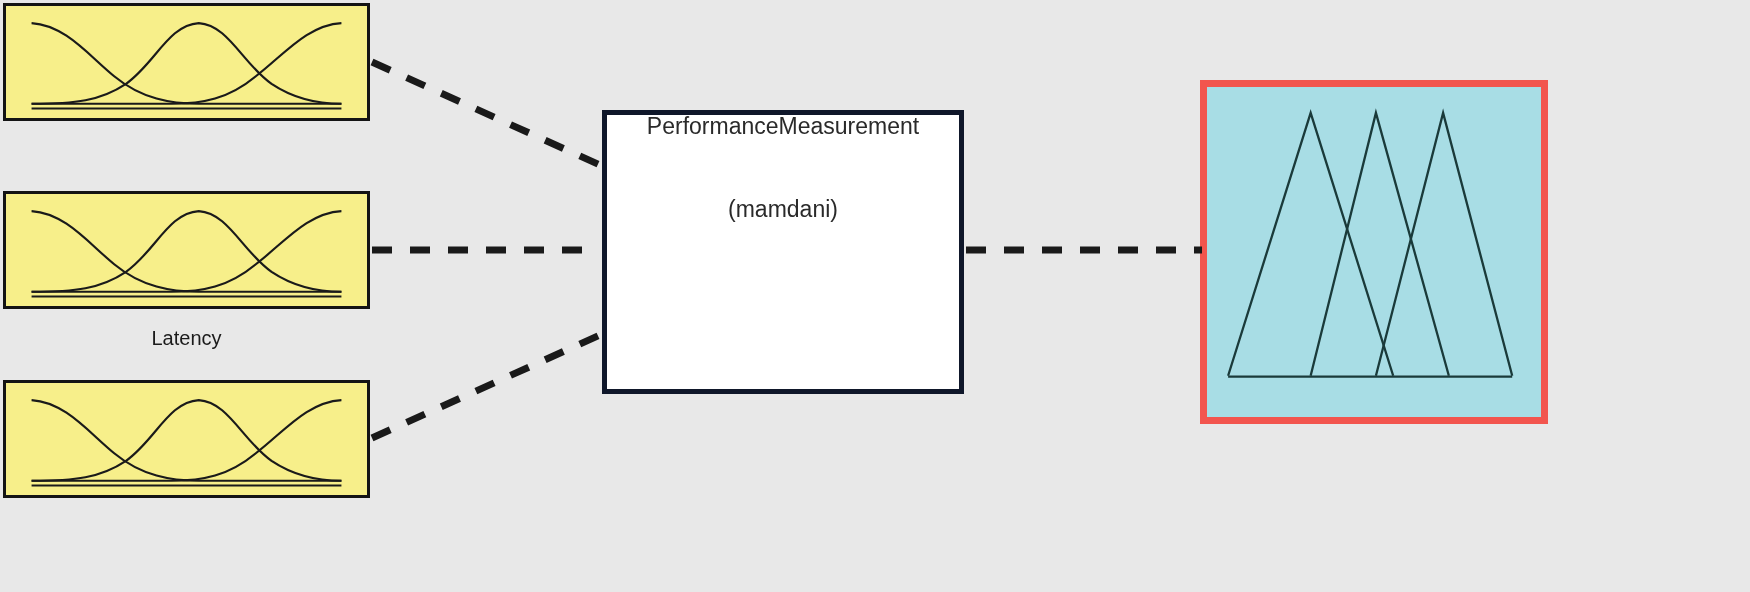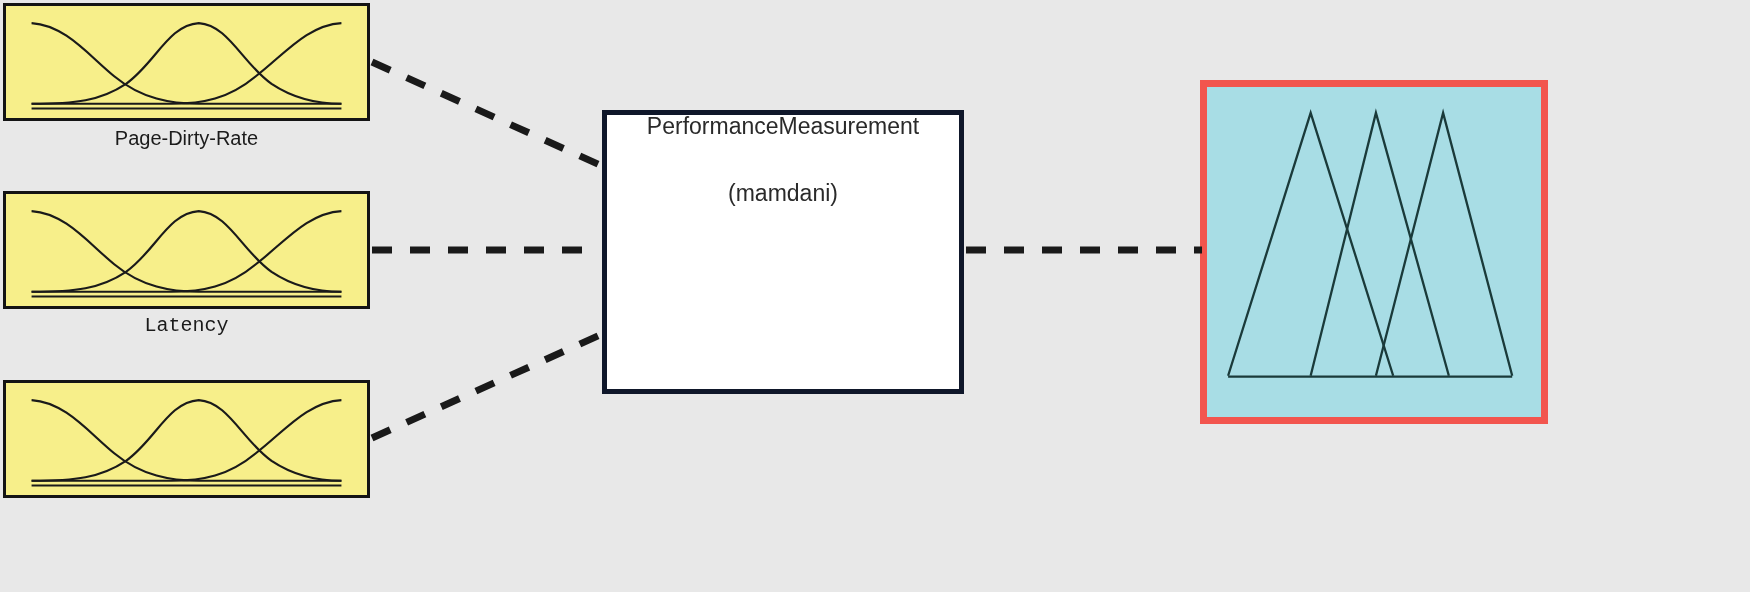--- a/index.html
+++ b/index.html
@@ -68,21 +68,21 @@
     color: #2a2a2a;
     font-size: 23px;
     font-family: "Liberation Sans", sans-serif;
     line-height: 1;
   }
   .sys-sub {
     color: #2a2a2a;
     font-size: 23px;
     font-family: "Liberation Sans", sans-serif;
     line-height: 1;
-    margin-top: 44px;
+    margin-top: 60px;
   }
 
   
   #connectors {
     position: absolute;
     left: 0; top: 0;
     width: 1750px;
     height: 592px;
     pointer-events: none;
   }
@@ -95,33 +95,32 @@
   <div class="var-box" style="left:3px; top:3px; width:367px; height:118px;">
     <svg viewBox="0 0 367 118" preserveAspectRatio="none">
       <g fill="none" stroke="#1a1a1a" stroke-width="2.2">
         <path d="M26 18 C 60 20, 84 52, 110 74 C 138 98, 168 103, 196 103 C 250 103, 300 103, 341 103"></path>
         <path d="M26 103 C 70 103, 96 100, 122 82 C 152 60, 165 20, 196 18 C 226 20, 240 60, 270 82 C 296 100, 322 103, 341 103"></path>
         <path d="M26 103 C 70 103, 118 103, 168 103 C 200 103, 226 98, 254 74 C 282 52, 306 20, 341 18"></path>
       </g>
       <line x1="26" y1="108" x2="341" y2="108" stroke="#1a1a1a" stroke-width="2"></line>
     </svg>
   </div>
-  <div class="var-label" style="left:3px; top:128px; width:367px;">Page-Dirty-Rate</div>
 
   <div class="var-box" style="left:3px; top:191px; width:367px; height:118px;">
     <svg viewBox="0 0 367 118" preserveAspectRatio="none">
       <g fill="none" stroke="#1a1a1a" stroke-width="2.2">
         <path d="M26 18 C 60 20, 84 52, 110 74 C 138 98, 168 103, 196 103 C 250 103, 300 103, 341 103"></path>
         <path d="M26 103 C 70 103, 96 100, 122 82 C 152 60, 165 20, 196 18 C 226 20, 240 60, 270 82 C 296 100, 322 103, 341 103"></path>
         <path d="M26 103 C 70 103, 118 103, 168 103 C 200 103, 226 98, 254 74 C 282 52, 306 20, 341 18"></path>
       </g>
       <line x1="26" y1="108" x2="341" y2="108" stroke="#1a1a1a" stroke-width="2"></line>
     </svg>
   </div>
-  <div class="var-label" style="left:3px; top:316px; width:367px;font-family:Liberation Mono, monospace;">Latency</div>
+  <div class="var-label" style="left:3px; top:328px; width:367px;">Latency</div>
 
   <div class="var-box" style="left:3px; top:380px; width:367px; height:118px;">
     <svg viewBox="0 0 367 118" preserveAspectRatio="none">
       <g fill="none" stroke="#1a1a1a" stroke-width="2.2">
         <path d="M26 18 C 60 20, 84 52, 110 74 C 138 98, 168 103, 196 103 C 250 103, 300 103, 341 103"></path>
         <path d="M26 103 C 70 103, 96 100, 122 82 C 152 60, 165 20, 196 18 C 226 20, 240 60, 270 82 C 296 100, 322 103, 341 103"></path>
         <path d="M26 103 C 70 103, 118 103, 168 103 C 200 103, 226 98, 254 74 C 282 52, 306 20, 341 18"></path>
       </g>
       <line x1="26" y1="108" x2="341" y2="108" stroke="#1a1a1a" stroke-width="2"></line>
     </svg>

